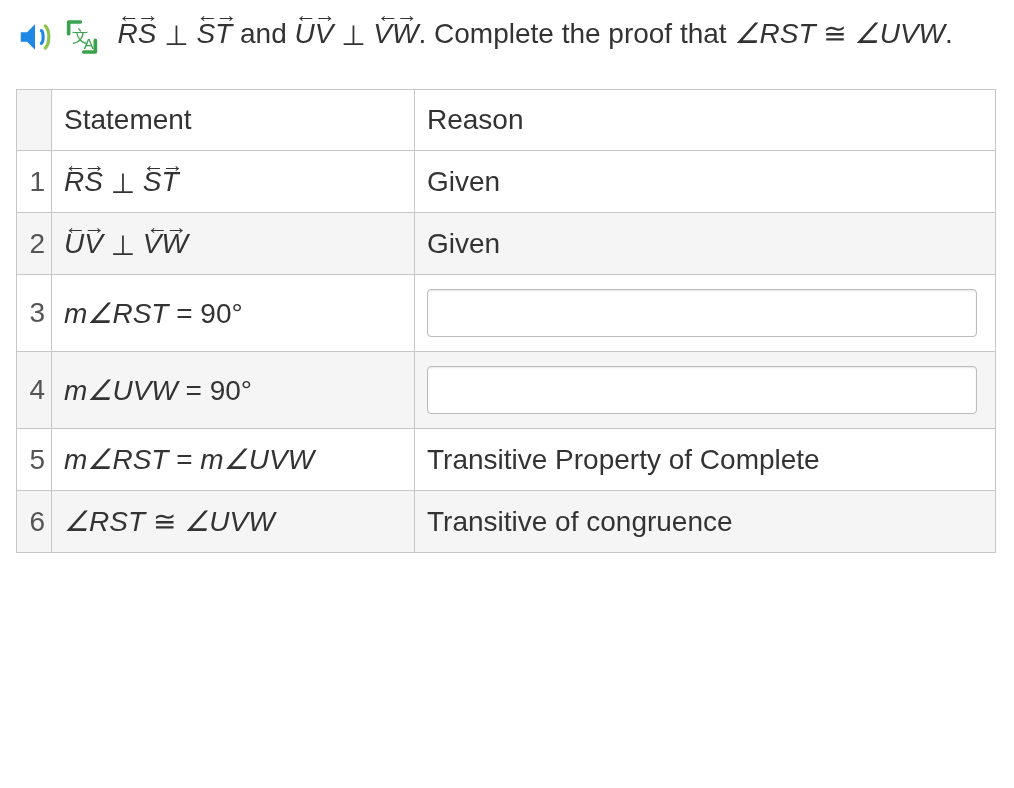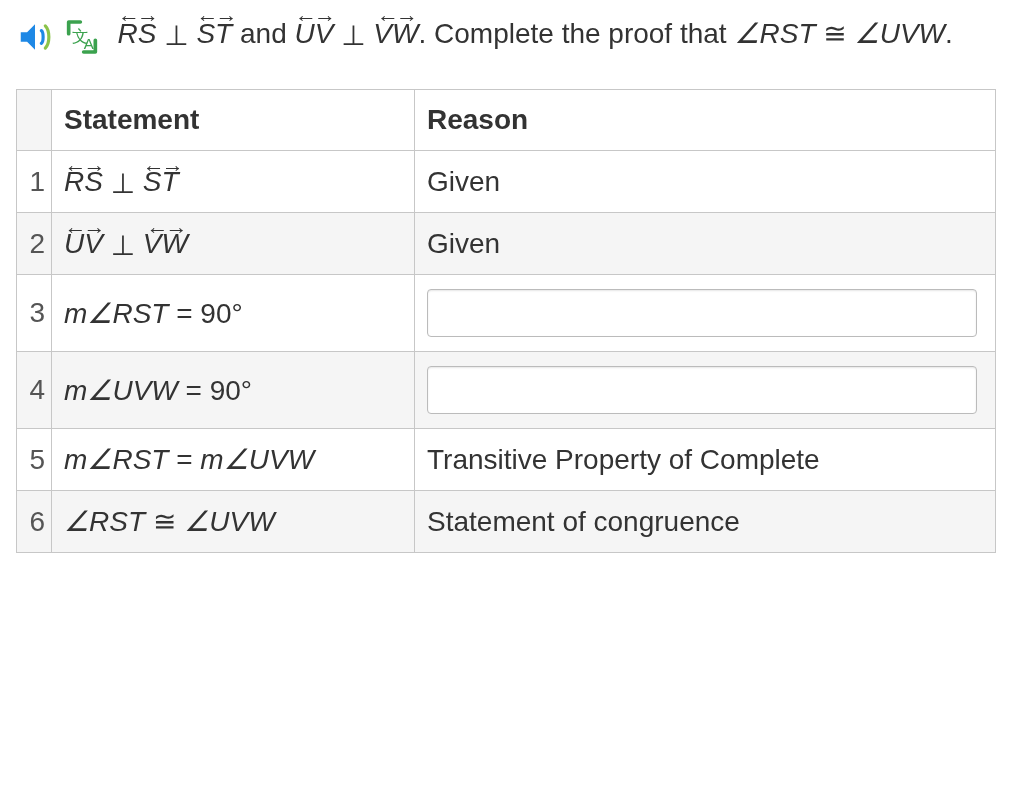--- a/index.html
+++ b/index.html
@@ -6,21 +6,21 @@
   body{padding:10px 16px;box-sizing:border-box;}
   .prompt{line-height:1.7;margin-bottom:30px;}
   .icons{display:inline-block;vertical-align:middle;margin-right:8px;}
   .icons svg{vertical-align:middle;}
   .line{position:relative;display:inline-block;font-style:italic;}
   .line .darr{position:absolute;left:0;right:0;top:-14px;font-style:normal;font-size:22px;text-align:center;letter-spacing:-3px;}
   .perp{position:relative; top:2px;}
   .ang{font-style:normal;}
   table{border-collapse:collapse;width:980px;font-size:28px;}
   th,td{border:1px solid #c7c7c7;padding:14px 10px 14px 12px;text-align:left;vertical-align:middle;}
-  th{background:#fff;font-weight:bold;}
+  th{background:#fff;font-weight:normal;}
   td.num{width:22px;color:#555;text-align:right;padding-right:6px;padding-left:6px;}
   tbody tr:nth-child(even) td{background:#f5f5f5;}
   thead th:first-child{background:#f5f5f5;}
   .em{font-style:italic;}
   .reason-input{width:96%;height:42px;border:1px solid #bbb;border-radius:4px;background:#fff;box-shadow:inset 0 1px 2px rgba(0,0,0,.1);padding:2px 6px;font-size:26px;font-family:inherit;}
   .stmt-col{width:340px;}
 </style>
 </head>
 <body>
 
@@ -100,16 +100,16 @@
       <td>
         <span class="em">m</span><span class="em ang">∠RST</span><span> = </span><span class="em">m</span><span class="em ang">∠UVW</span>
       </td>
       <td>Transitive Property of Complete</td>
     </tr>
     <tr>
       <td class="num">6</td>
       <td>
         <span class="em ang">∠RST</span><span> ≅ </span><span class="em ang">∠UVW</span>
       </td>
-      <td>Statement of congruence</td>
+      <td>Transitive of congruence</td>
     </tr>
   </tbody>
 </table>
 
 </body></html>

